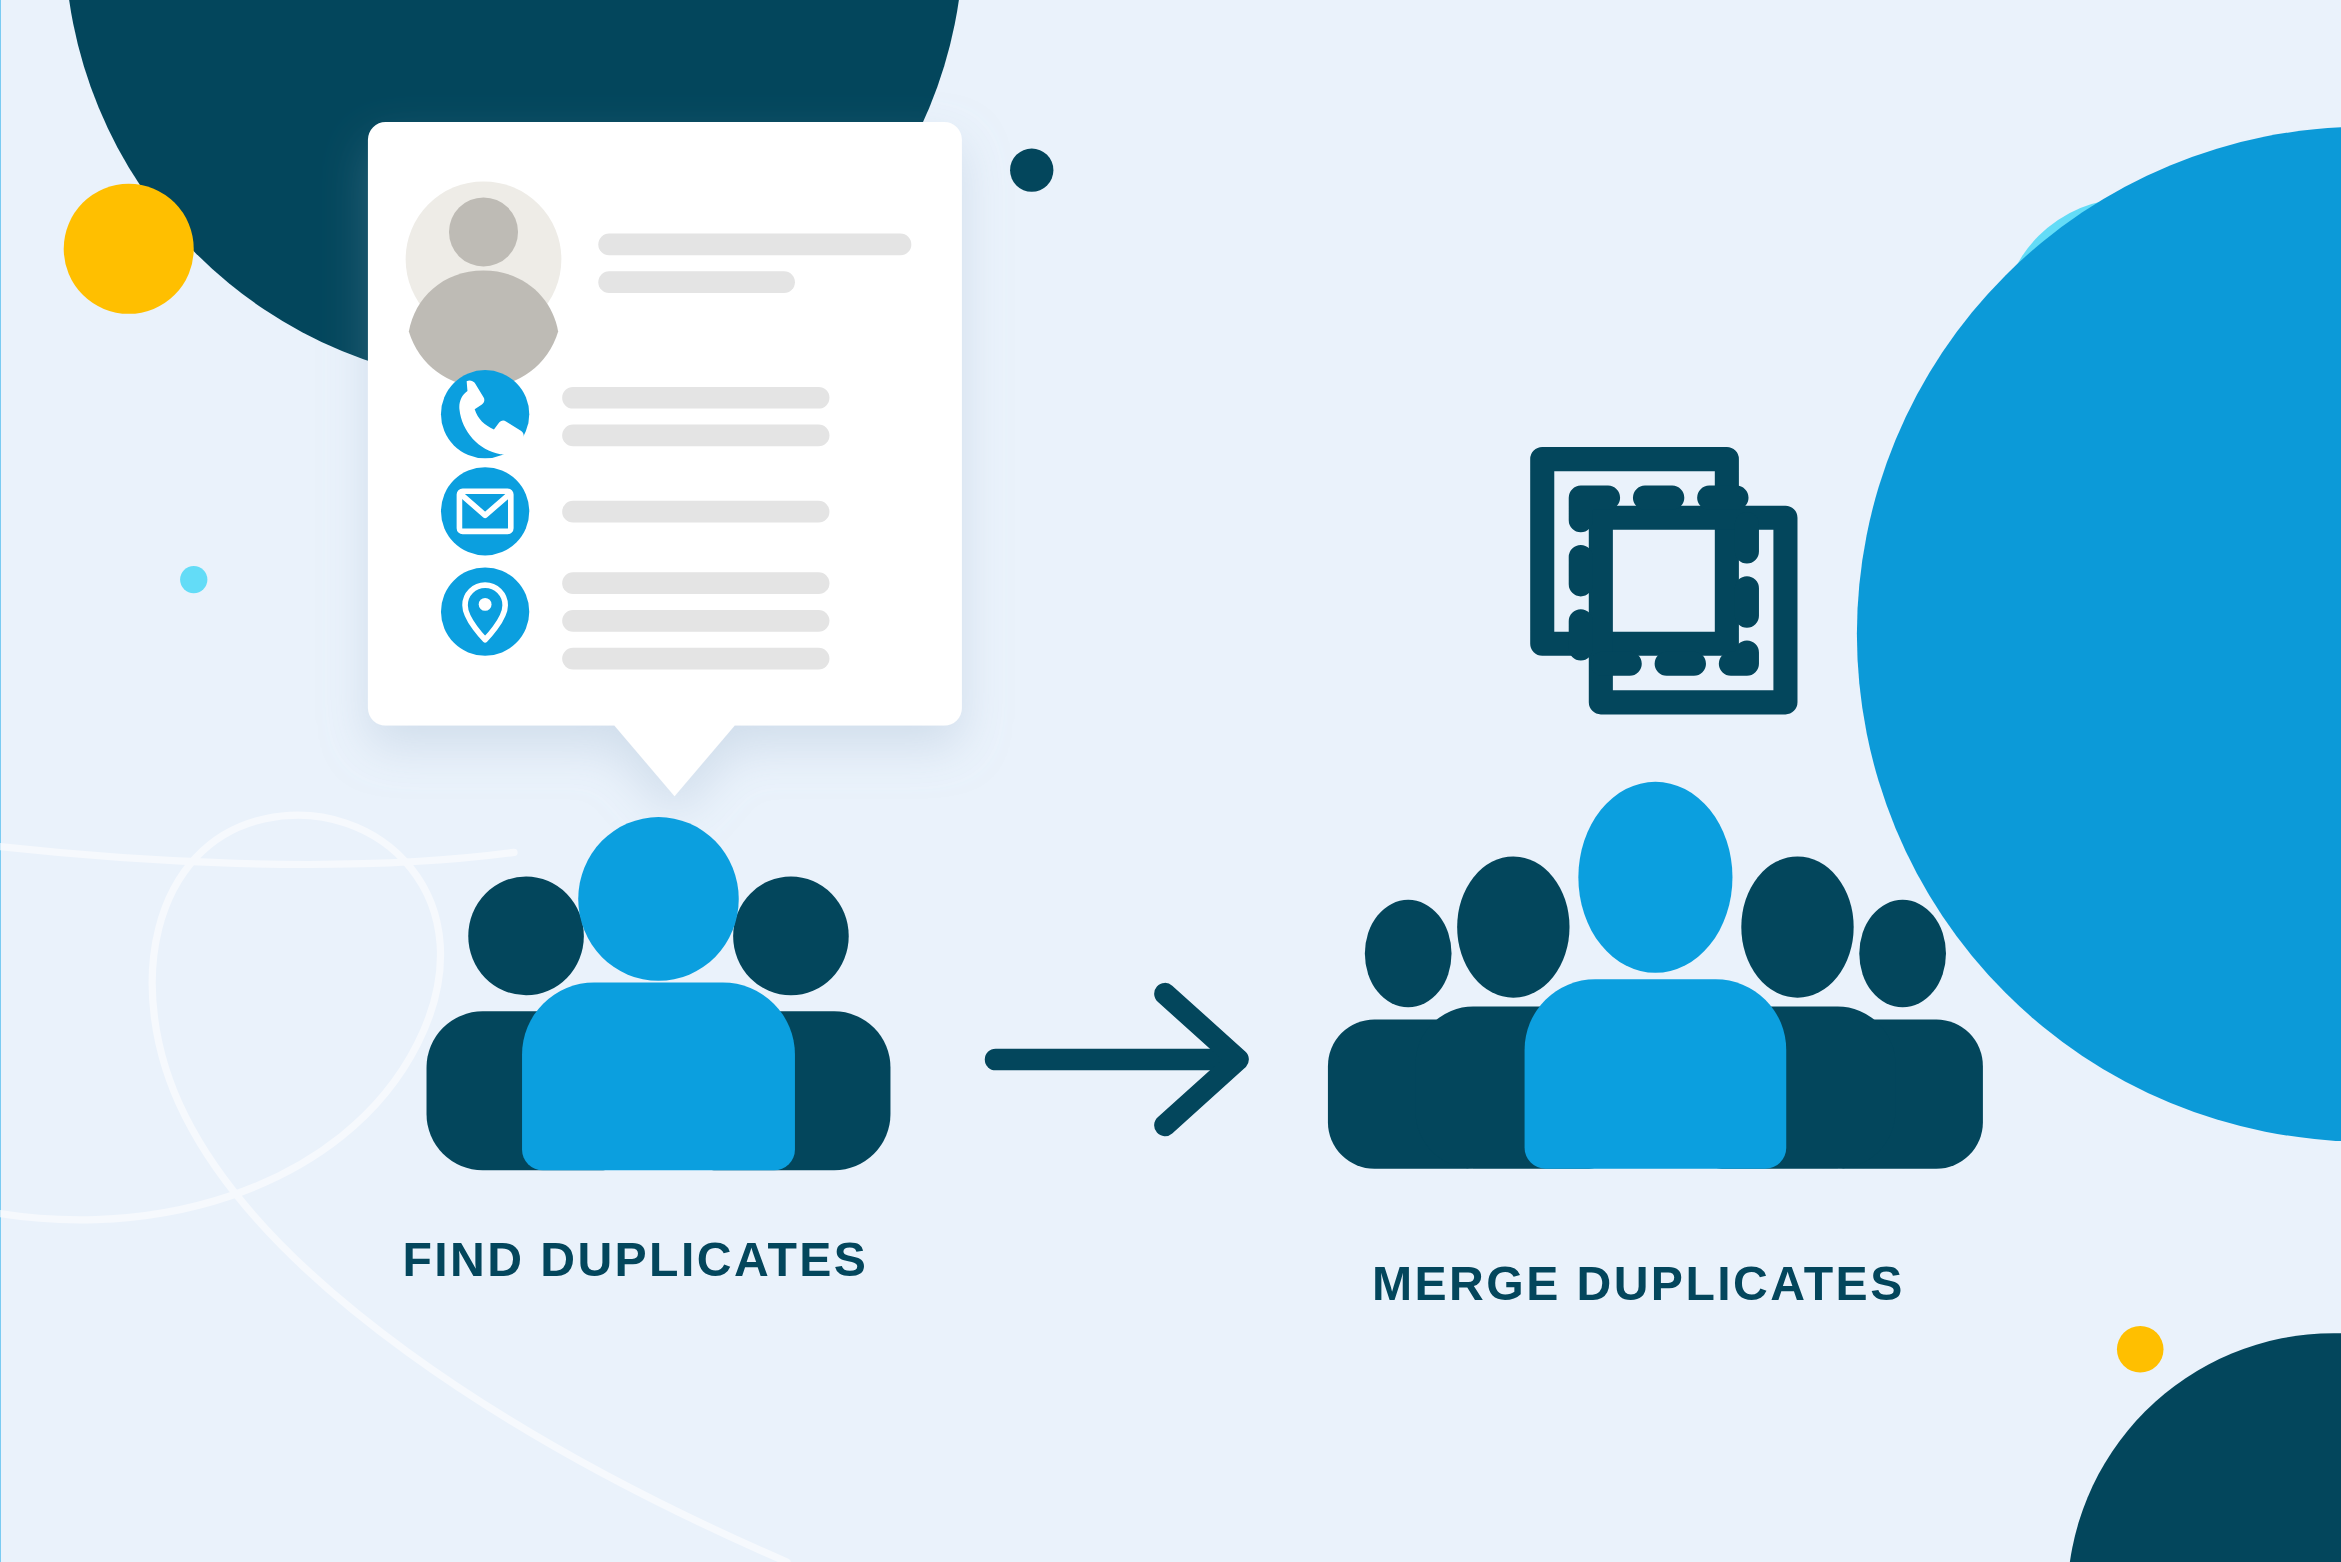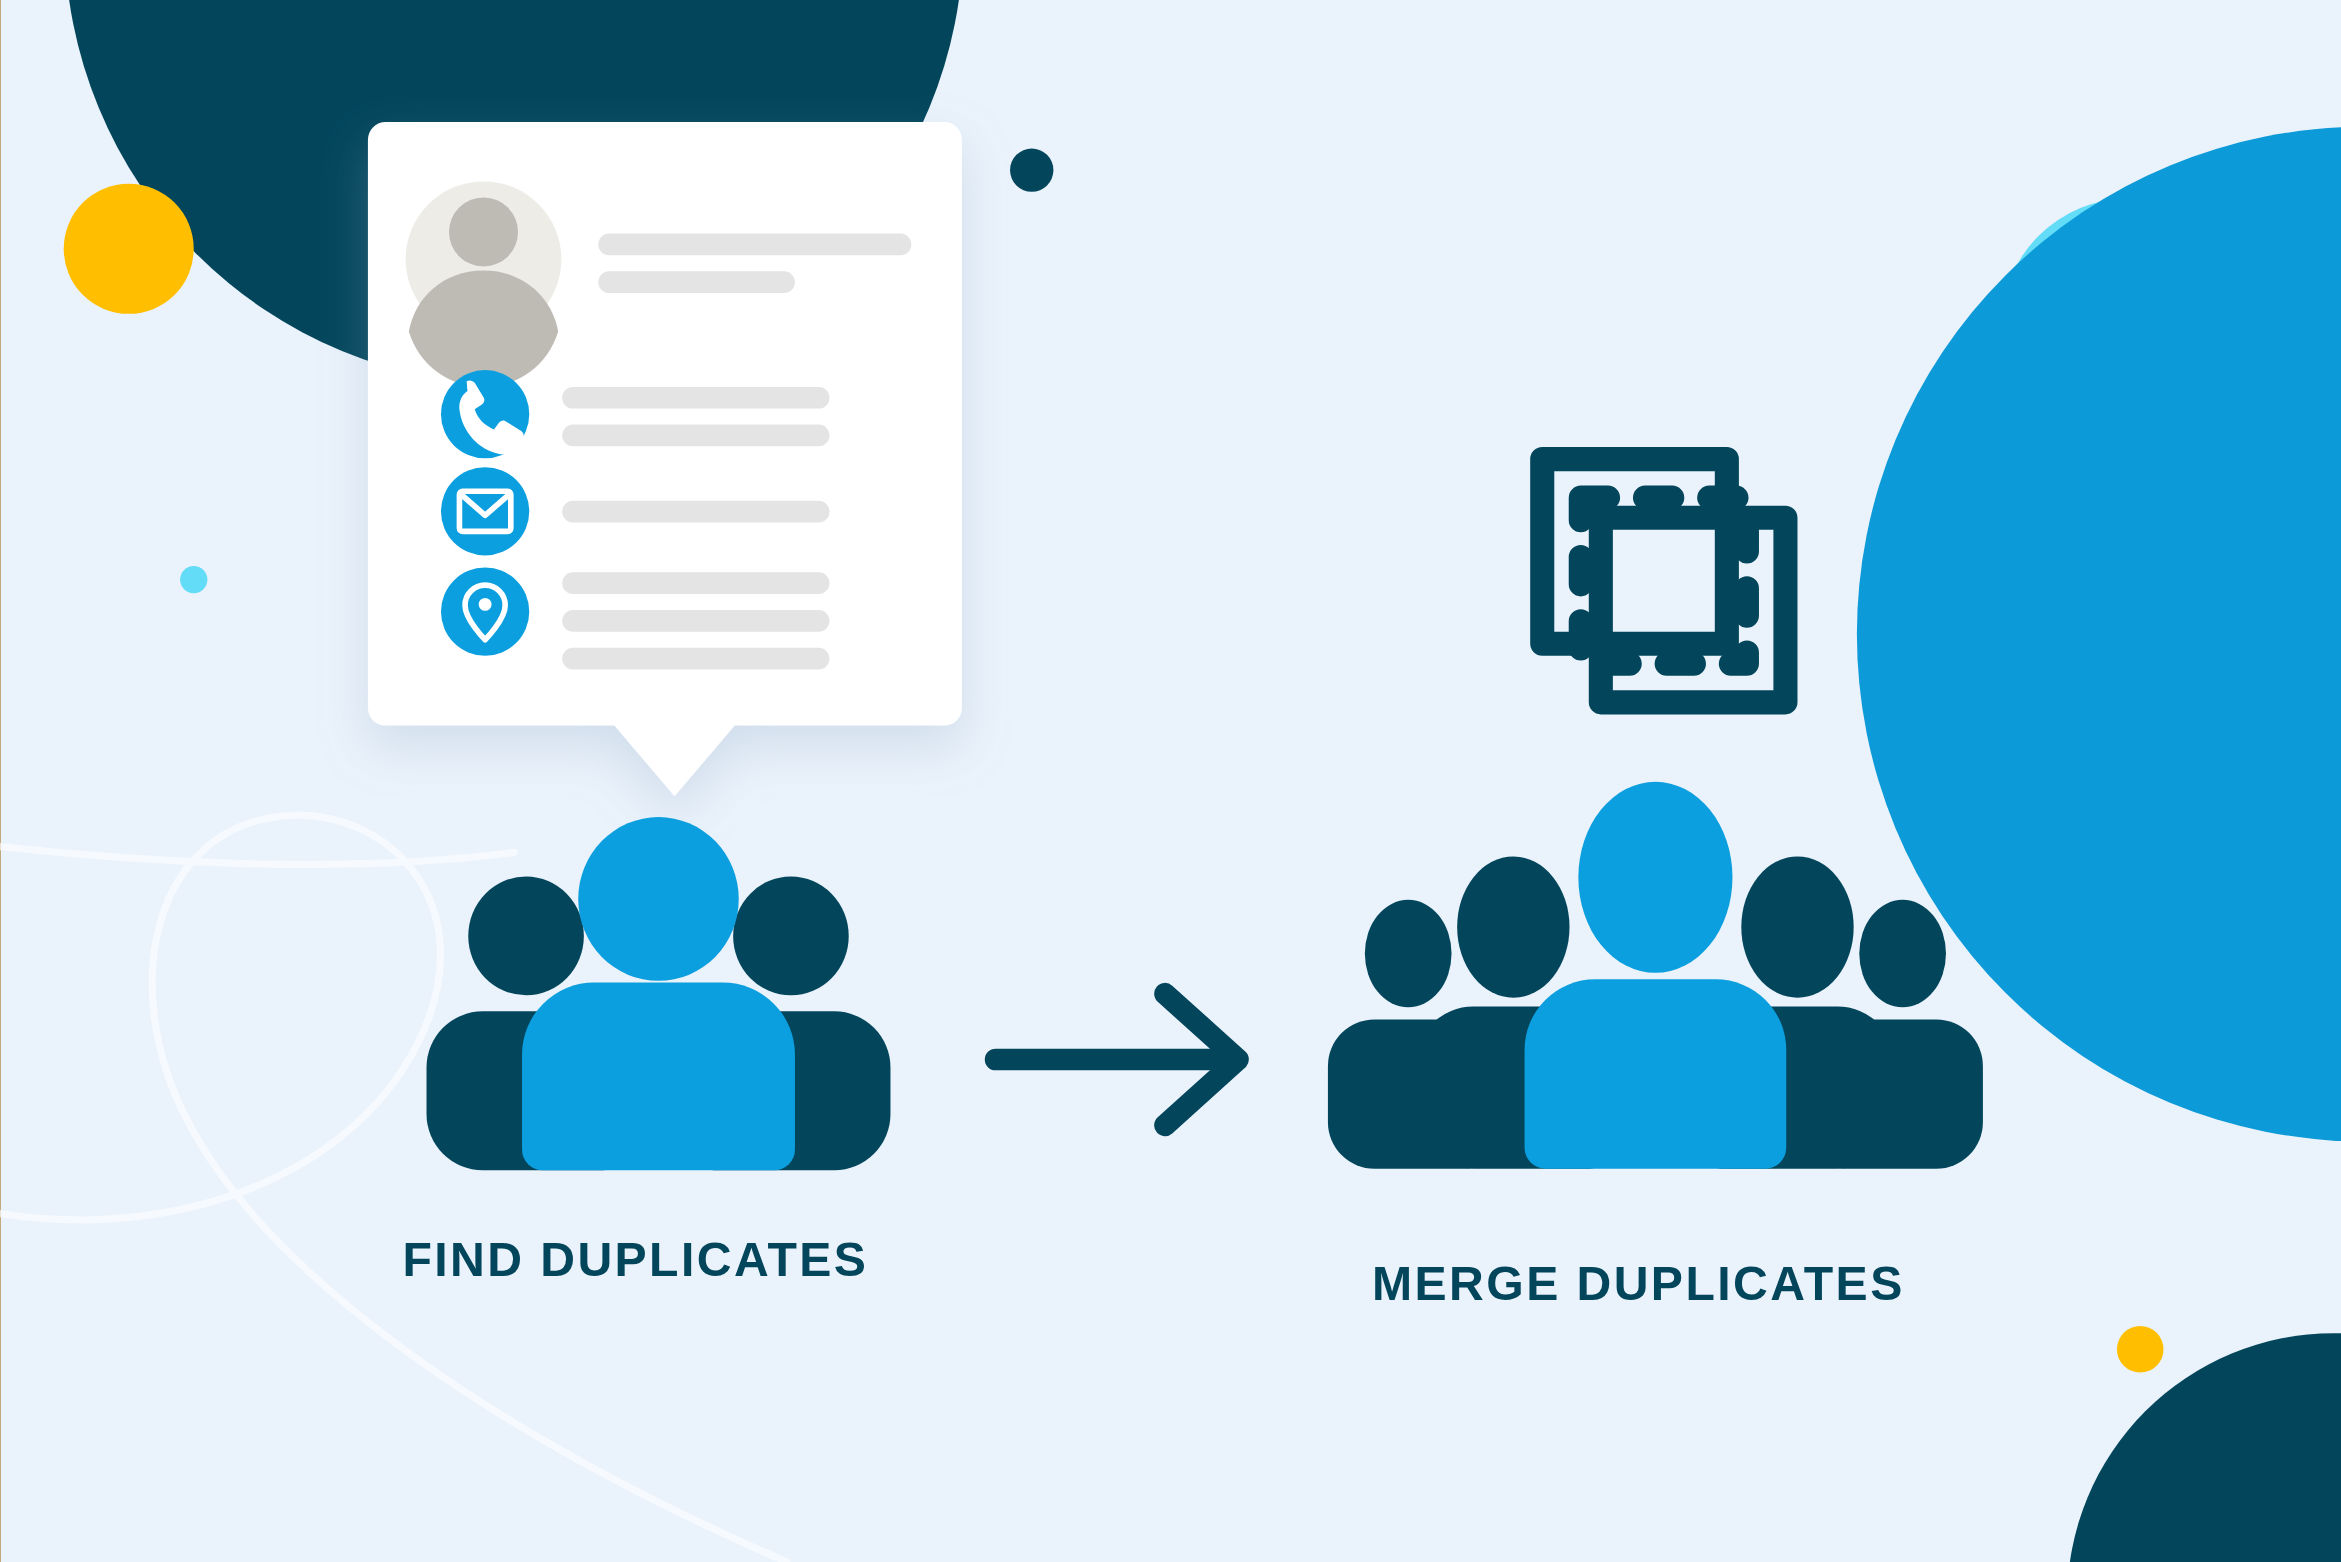--- a/index.html
+++ b/index.html
@@ -8,21 +8,21 @@
     background: #eaf2fb;
   }
   body {
     font-family: "Liberation Sans", sans-serif;
   }
   #stage {
     position: relative;
     width: 2342px;
     height: 1562px;
     overflow: hidden;
-    background: #a16207;
+    background: #0ea5e9;
   }
   #bg-svg, #fg-svg {
     position: absolute;
     top: 0; left: 0;
     width: 2342px;
     height: 1562px;
   }
 </style>
 </head>
 <body>

